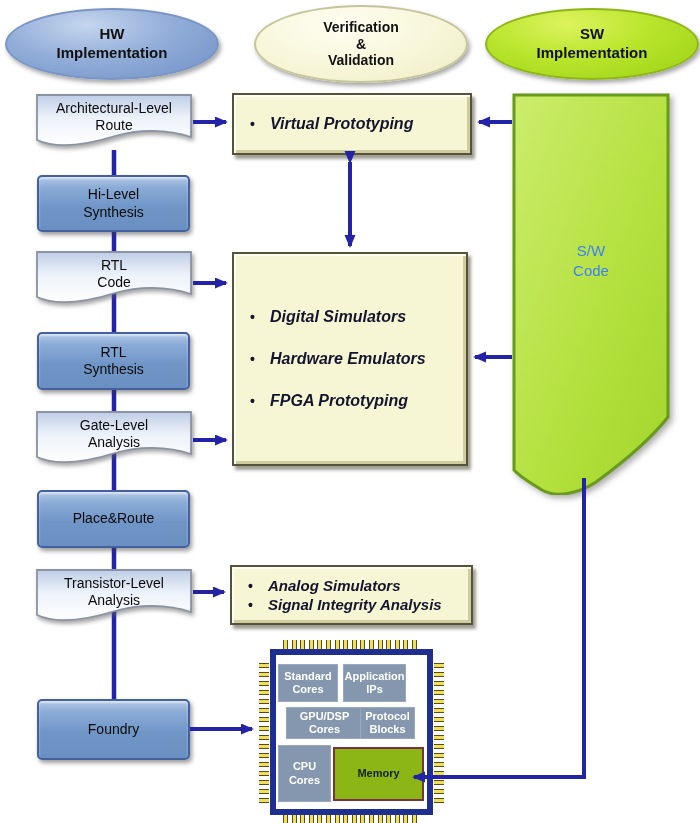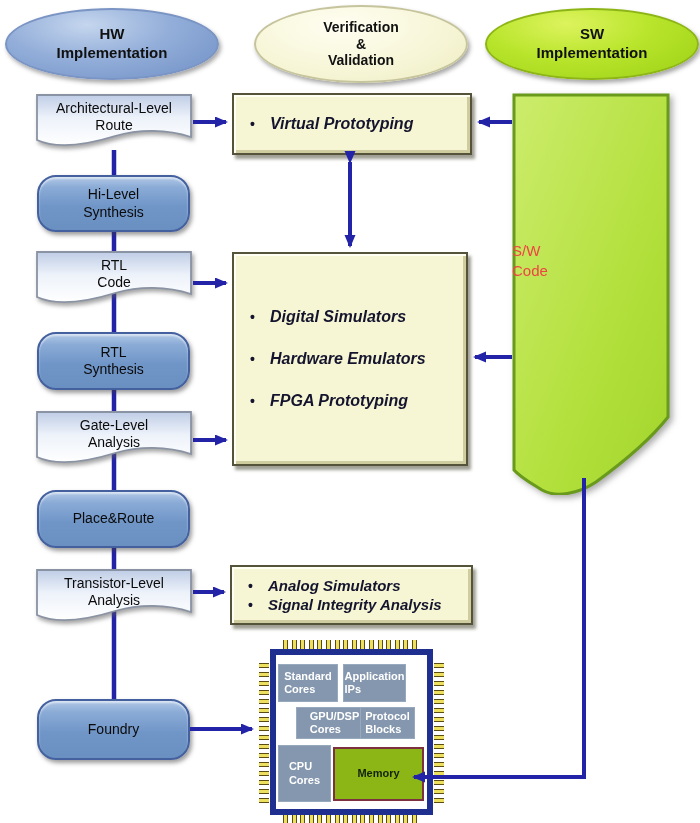--- a/index.html
+++ b/index.html
@@ -39,21 +39,21 @@
   .doc{position:absolute;z-index:3;width:158px;height:64px;}
   .doc svg{position:absolute;left:0;top:0;width:158px;height:64px;
     filter:drop-shadow(2px 3px 2px rgba(90,90,90,.55));}
   .doc-label{
     position:absolute;left:0;top:0;width:158px;height:48px;
     display:flex;align-items:center;justify-content:center;text-align:center;
     font-size:14px;line-height:1.25;color:#0a0a0a;
   }
   .process{
     position:absolute;z-index:3;width:153px;left:37px;
-    border-radius:19px;border:2px solid #44609e;box-sizing:border-box;
+    border-radius:5px;border:2px solid #44609e;box-sizing:border-box;
     background:linear-gradient(180deg,#b0c7e6 0%,#8aabd6 20%,#7096c8 55%,#6a8fc1 100%);
     box-shadow:2px 3px 4px rgba(60,60,60,.5), inset 0 2px 2px rgba(255,255,255,.55);
     display:flex;align-items:center;justify-content:center;text-align:center;
     font-size:14px;line-height:1.25;color:#0a0a0a;
   }
 
   
   .ybox{
     position:absolute;z-index:3;box-sizing:border-box;
     background:#f7f6d4;
@@ -67,32 +67,32 @@
     font-weight:bold;font-style:italic;font-size:16px;color:#14142e;
     padding-left:16px;
   }
   .yitem .bullet{font-style:normal;font-size:14px;width:20px;flex:0 0 20px;color:#14142e;}
 
   
   .swcode{position:absolute;z-index:3;left:512px;top:93px;width:158px;height:402px;}
   .swcode svg{position:absolute;left:0;top:0;width:158px;height:402px;
     filter:drop-shadow(3px 3px 3px rgba(90,90,90,.5));}
   .sw-label{
-    position:absolute;left:0;top:148px;width:158px;text-align:left;
-    font-size:15px;line-height:1.3;color:#ef4444;
+    position:absolute;left:0;top:148px;width:158px;text-align:center;
+    font-size:15px;line-height:1.3;color:#3b82f6;
   }
 
   
   .chip{
     position:absolute;z-index:3;left:270px;top:649px;width:163px;height:166px;
     box-sizing:border-box;border:6px solid #1f2f8f;background:#fff;
   }
   .chipblock{
     position:absolute;background:#8497ae;border:1px solid #97a9bd;box-sizing:border-box;
-    display:flex;align-items:center;justify-content:center;
+    display:flex;align-items:center;justify-content:center;text-align:center;
     color:#fff;font-weight:bold;font-size:11px;line-height:1.2;
   }
   .chipblock.memory{
     background:#8cb616;border:2px solid #7c3040;color:#13220a;
   }
   .pins{position:absolute;z-index:2;}
   .pins.h{height:10px;background:repeating-linear-gradient(90deg,
      #5a4a14 0 1px, #ece05e 1px 4px, #5a4a14 4px 5px, rgba(0,0,0,0) 5px 8.6px);}
   .pins.v{width:10px;background:repeating-linear-gradient(180deg,
      #5a4a14 0 1px, #ece05e 1px 4px, #5a4a14 4px 5px, rgba(0,0,0,0) 5px 9px);}
@@ -233,21 +233,21 @@
 
   <div class="chip">
     <div class="chipblock" style="left:2px;top:9px;width:60px;height:38px">
       <span class="pre">Standard
 Cores</span>
     </div>
     <div class="chipblock" style="left:67px;top:9px;width:63px;height:38px">
       <span class="pre">Application
 IPs</span>
     </div>
-    <div class="chipblock" style="left:20px;top:52px;width:77px;height:32px">
+    <div class="chipblock" style="left:10px;top:52px;width:77px;height:32px">
       <span class="pre">GPU/DSP
 Cores</span>
     </div>
     <div class="chipblock" style="left:84px;top:52px;width:55px;height:32px">
       <span class="pre">Protocol
 Blocks</span>
     </div>
     <div class="chipblock" style="left:2px;top:90px;width:53px;height:57px">
       <span class="pre">CPU
 Cores</span>

